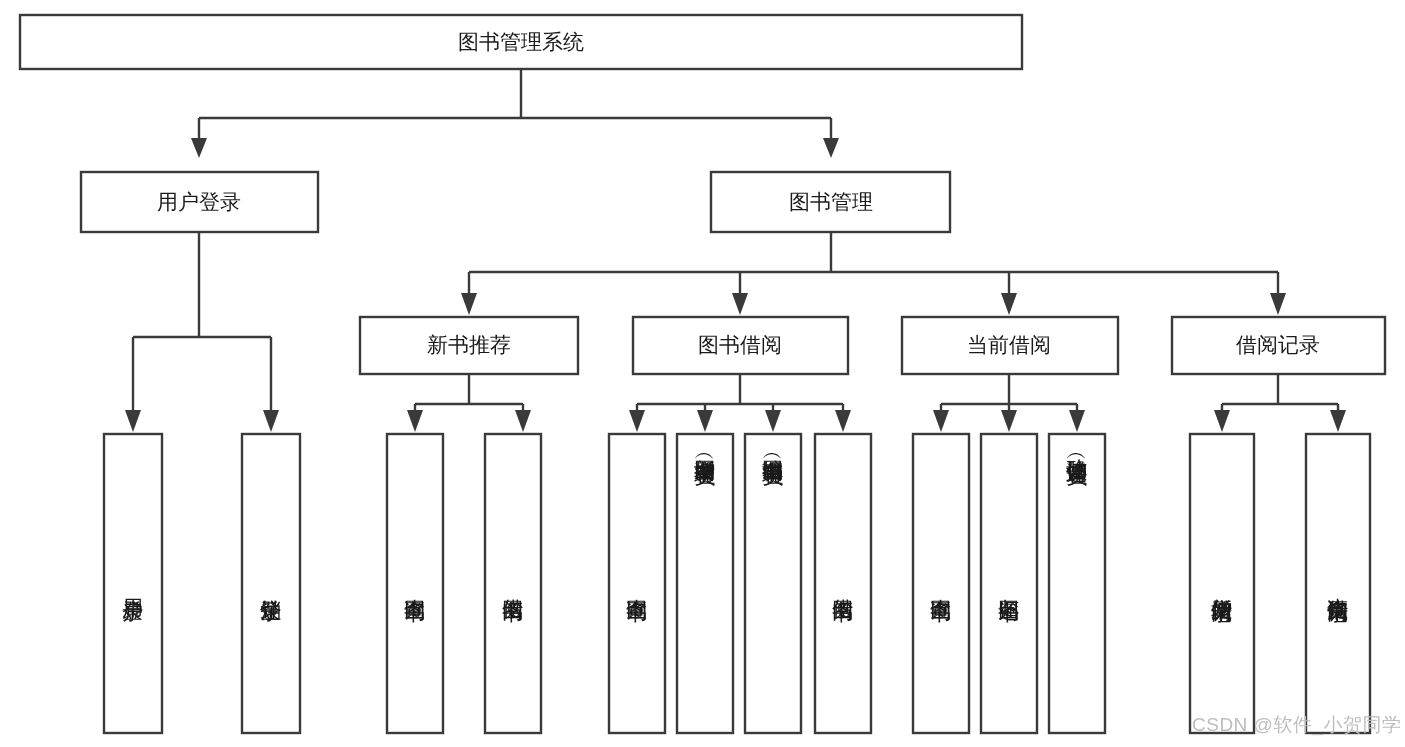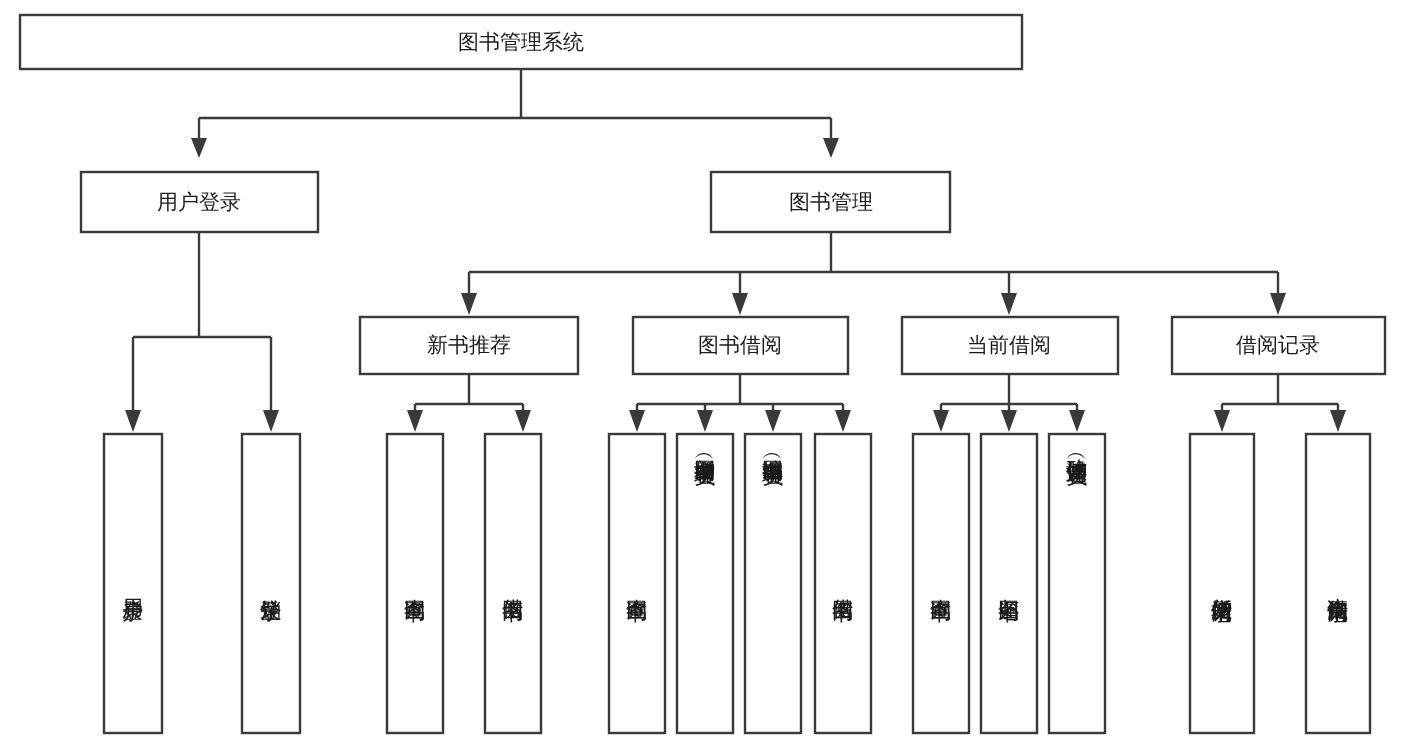--- a/index.html
+++ b/index.html
@@ -224,14 +224,15 @@
     <span class="leaf-label">确认归还（管理员）</span>
   </div>
 
   <div class="leaf-label-wrap" style="left:1190px; top:434px; width:64px; height:299px;">
     <span class="leaf-label">新增借阅记录</span>
   </div>
   <div class="leaf-label-wrap" style="left:1306px; top:434px; width:64px; height:299px;">
     <span class="leaf-label">查询借阅记录</span>
   </div>
 
+  <div class="watermark">CSDN @软件_小贺同学</div>
 
 </div>
 
 </body></html>

